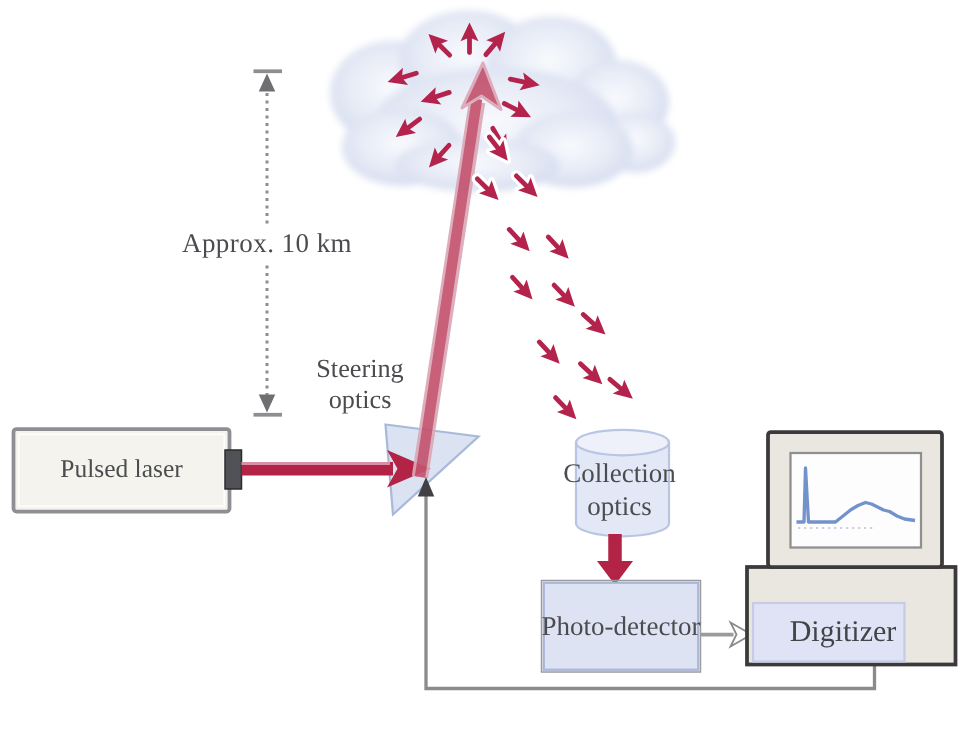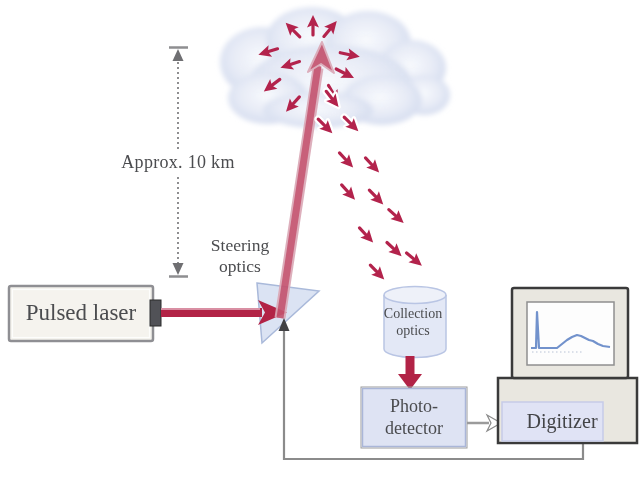--- a/index.html
+++ b/index.html
@@ -5,23 +5,23 @@
   html,body{margin:0;padding:0;background:#fff;}
   .stage{position:relative;width:640px;height:504px;background:#fff;overflow:hidden;
          font-family:Liberation Serif, serif;}
   .stage svg{position:absolute;left:0;top:0;}
   .lbl{position:absolute;color:#4b4c4f;text-align:center;line-height:1.22;}
   .lbl .ln{display:block;}
   .distance{left:98px;top:151px;width:160px;font-size:18px;letter-spacing:.3px;
             background:#fff;padding:1px 0;}
   .steering{left:188px;top:235px;width:104px;font-size:17.5px;text-align:center;}
   .laser-lbl{left:9px;top:286px;width:144px;height:55px;display:flex;align-items:center;
-             justify-content:center;font-size:23px;}
-  .collection{left:362px;top:305px;width:102px;font-size:14px;}
-  .photo{left:362px;top:388px;width:104px;height:59px;display:flex;flex-direction:column;
+             justify-content:center;font-size:17px;}
+  .collection{left:362px;top:305px;width:102px;font-size:18px;}
+  .photo{left:362px;top:388px;width:104px;height:59px;display:flex;flex-direction:row;
          align-items:center;justify-content:center;font-size:18px;}
   .digitizer{left:502px;top:402px;width:120px;height:39px;display:flex;align-items:center;
              justify-content:center;font-size:20px;color:#434447;}
 </style>
 </head>
 <body>
 
 <div class="stage">
 <svg width="640" height="504" viewBox="0 0 640 504">
   <defs>

